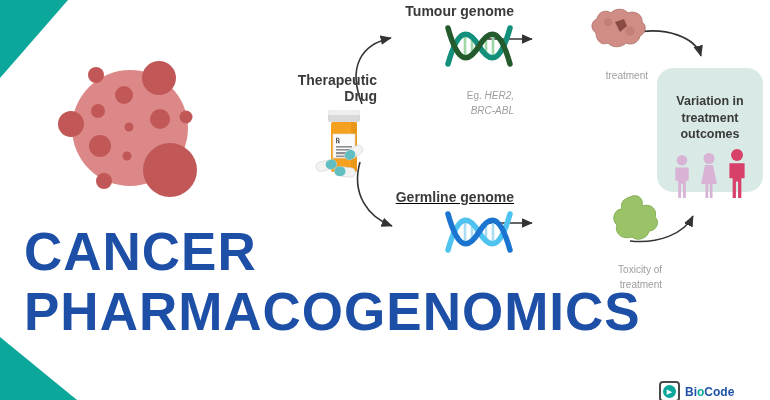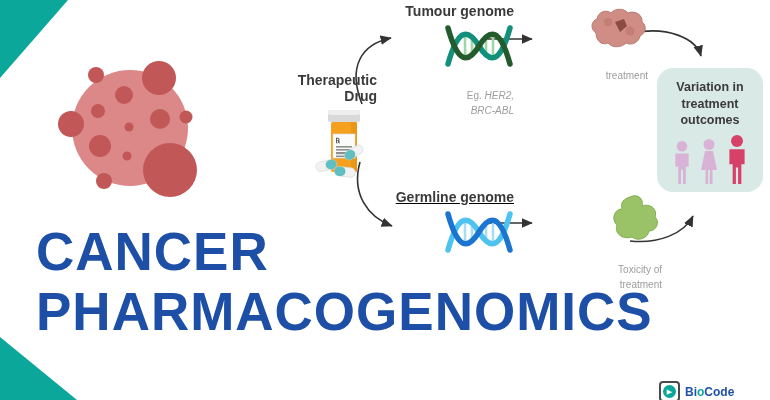--- a/index.html
+++ b/index.html
@@ -10,33 +10,33 @@
   
   .tri-tl{position:absolute;left:0;top:0;width:0;height:0;
     border-top:78px solid var(--accent-teal,#0ba79b);border-right:68px solid transparent;}
   .tri-bl{position:absolute;left:0;bottom:0;width:0;height:0;
     border-bottom:63px solid var(--accent-teal,#0ba79b);border-right:77px solid transparent;}
   
   .cell-wrap{position:absolute;left:58px;top:60px;width:142px;height:142px;}
   .fill-cell-body{fill:var(--cell-body,#dd8888);}
   .fill-cell-spot{fill:var(--cell-spots,#c25757);}
   
-  .title{position:absolute;left:36px;top:222px;color:var(--title-blue,#1d4fa6);
+  .title{position:absolute;left:24px;top:222px;color:var(--title-blue,#1d4fa6);
     font-weight:bold;font-size:53px;line-height:60px;letter-spacing:1px;white-space:nowrap;}
   
   .node{position:absolute;text-align:right;}
   .node-label{font-size:14px;font-weight:bold;color:var(--label-dark,#3a3a3a);
     line-height:16px;white-space:nowrap;}
   .caption{font-size:10px;color:var(--caption-gray,#9d9d9d);line-height:15px;margin-top:15px;}
   .caption em{font-style:italic;}
   .icon-block{margin-top:4px;}
   
   .outcome-box{position:absolute;left:657px;top:68px;width:106px;height:124px;
     background:var(--outcome-bg,#d9eae6);border-radius:16px;text-align:center;
-    padding-top:11px;box-sizing:border-box;}
+    padding-top:25px;box-sizing:border-box;}
   .outcome-text{font-size:12.5px;font-weight:bold;color:var(--label-dark,#3a3a3a);line-height:16.5px;}
   .people-row{display:flex;justify-content:center;align-items:flex-end;gap:4px;margin-top:6px;}
   .fill-person-light{fill:var(--person-light,#d8b3d6);}
   .fill-person-dark{fill:var(--person-dark,#d64069);}
   
   .arrows{position:absolute;left:0;top:0;pointer-events:none;}
   .arrow-path{stroke:var(--arrow,#333);stroke-width:1.6;fill:none;}
   
   .dna-bar-g{stroke:var(--dna-green-bar,#9fd8a7);stroke-width:2.6;}
   .dna-a-g{stroke:var(--dna-green-dark,#245b2d);}

